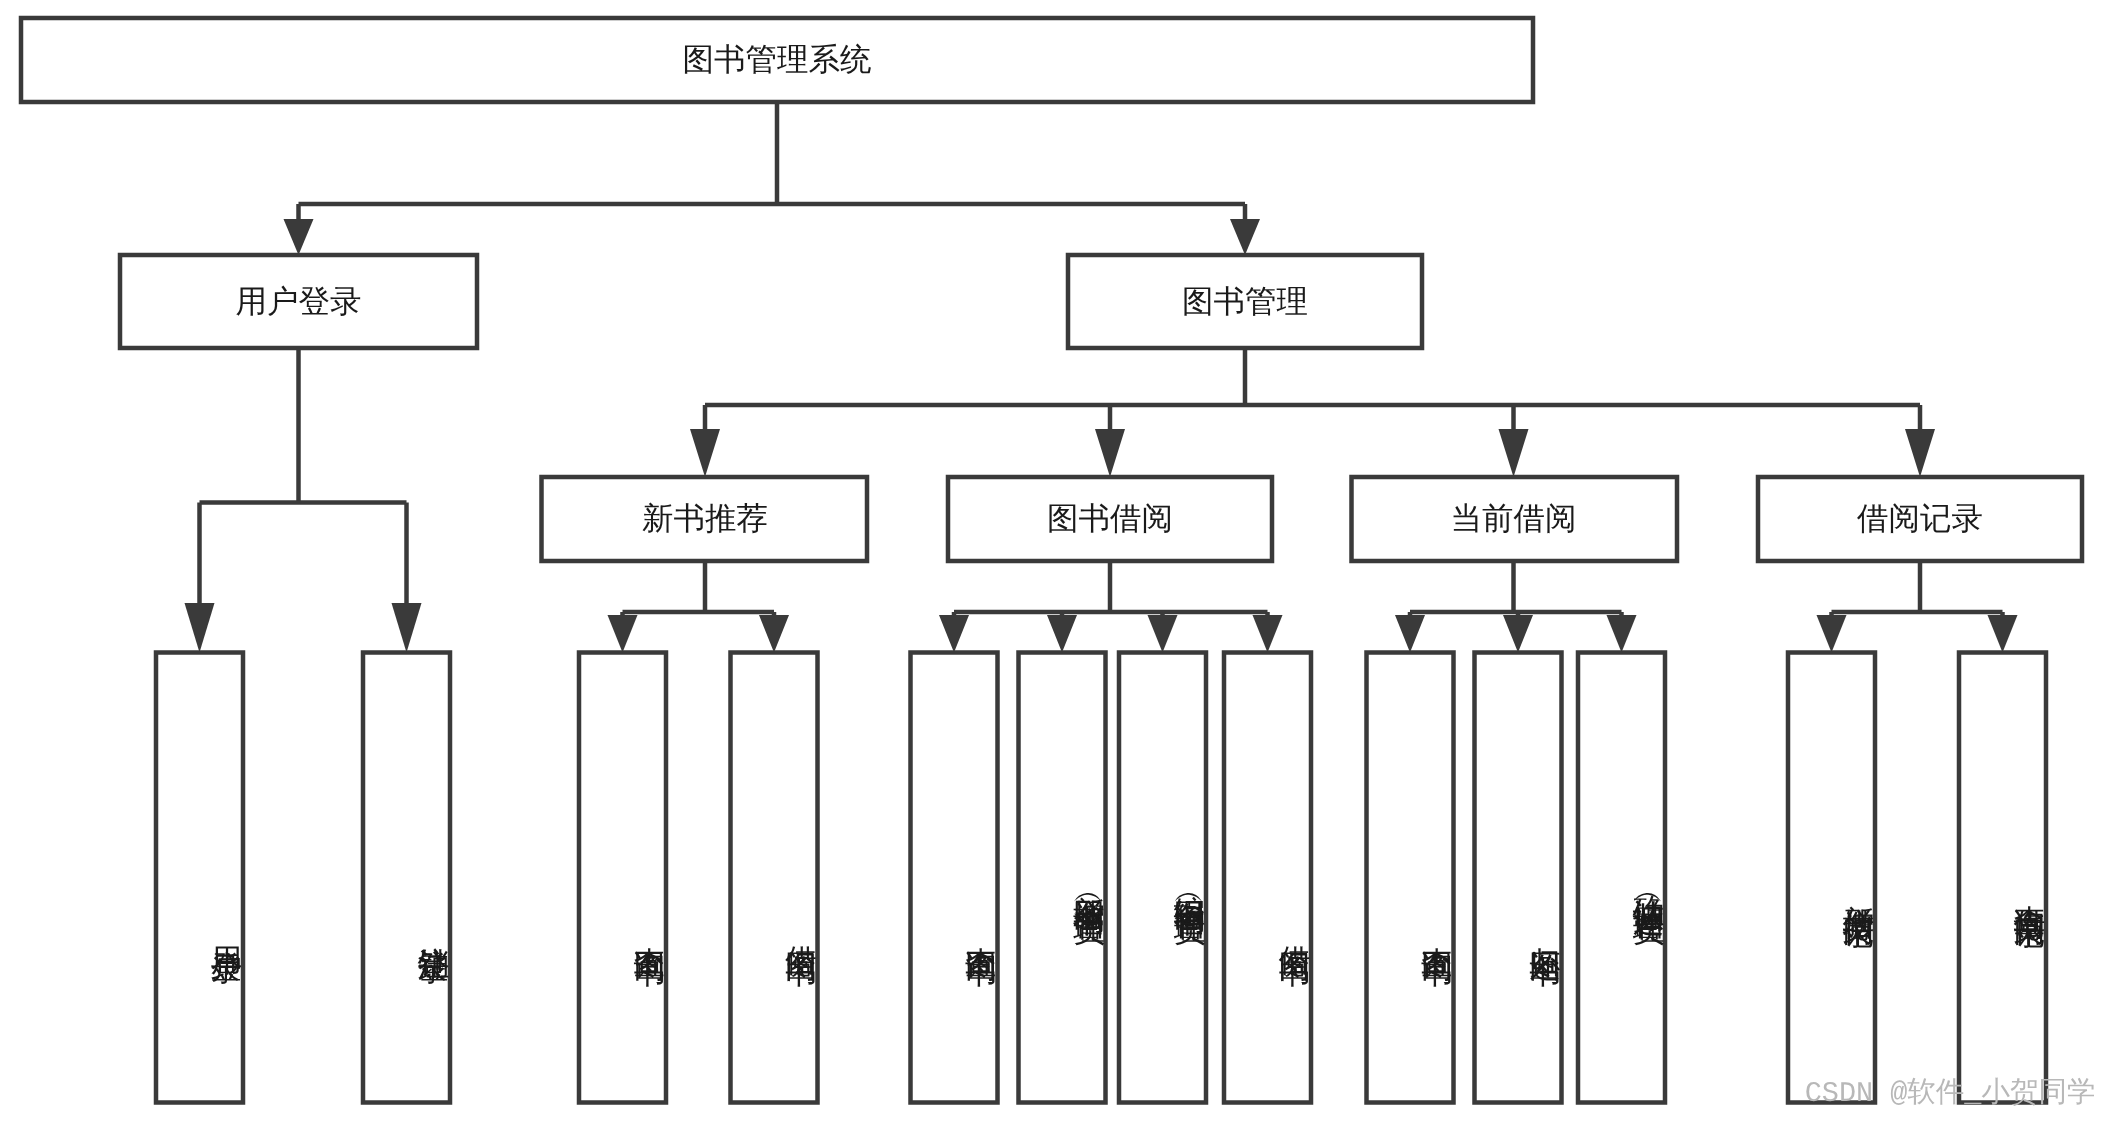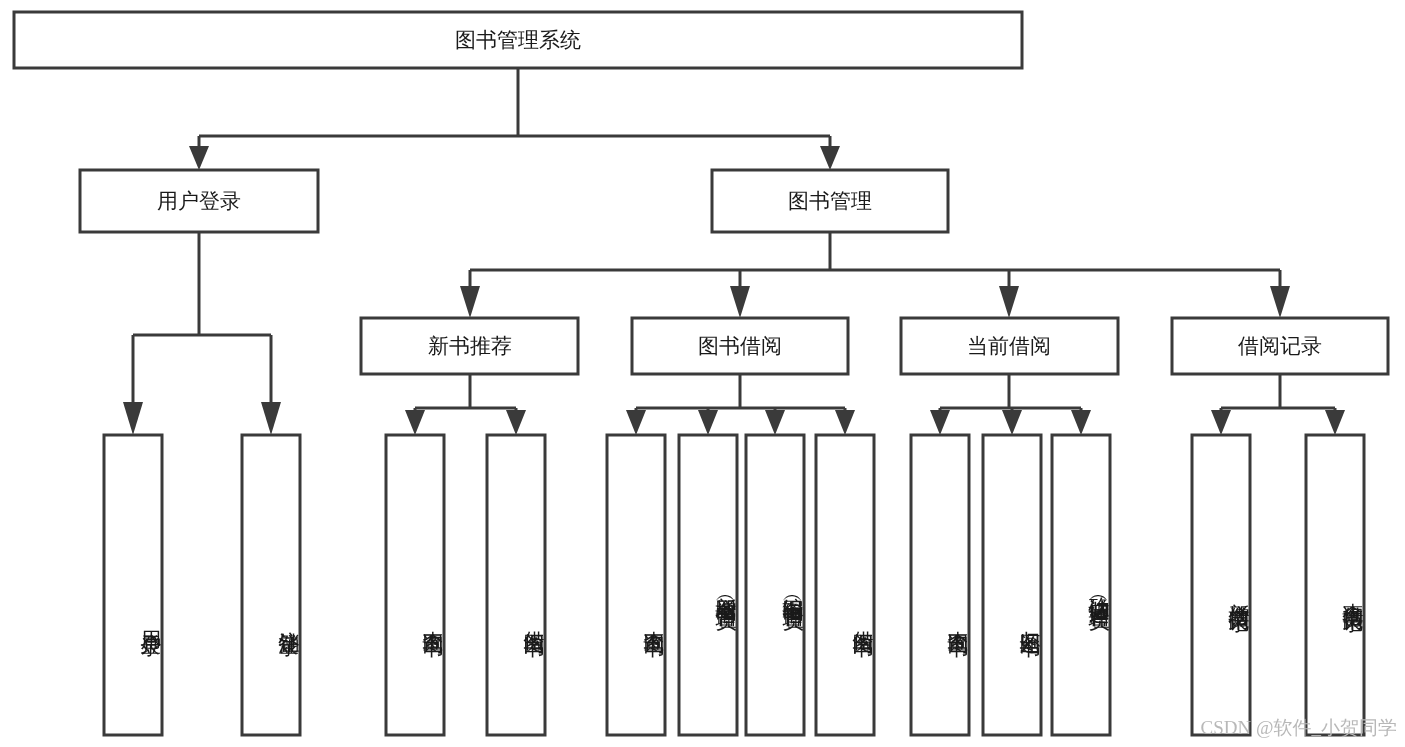--- a/index.html
+++ b/index.html
@@ -59,21 +59,21 @@
     display: flex;
     align-items: flex-start;
     justify-content: center;
     white-space: nowrap;
     pointer-events: none;
   }
   .watermark {
     position: absolute;
     right: 8px;
     bottom: 6px;
-    font-family: Liberation Serif, serif;
+    font-family: Liberation Mono, monospace;
     font-size: 19px;
     color: #b8b8b8;
     white-space: nowrap;
   }
 </style>
 </head>
 <body>
 
 <div id="diagram-root">
 

